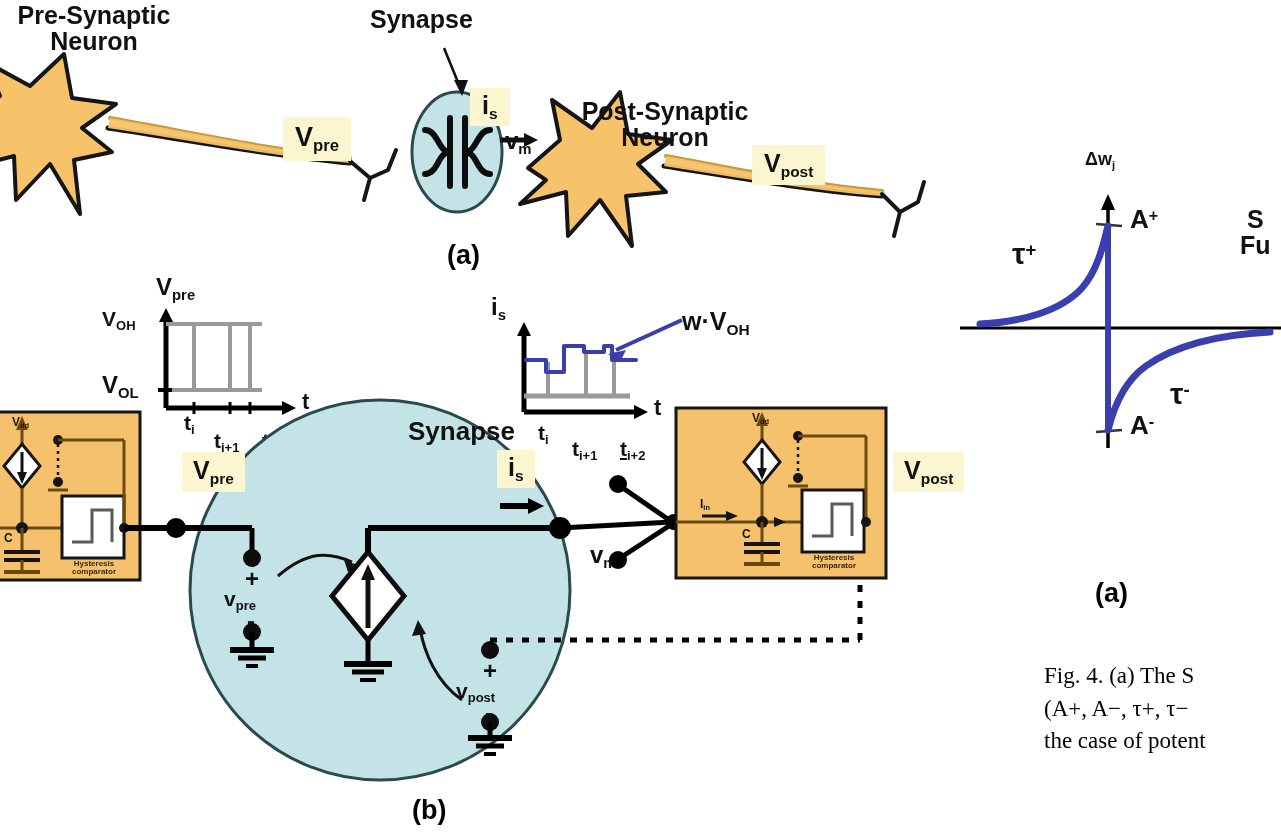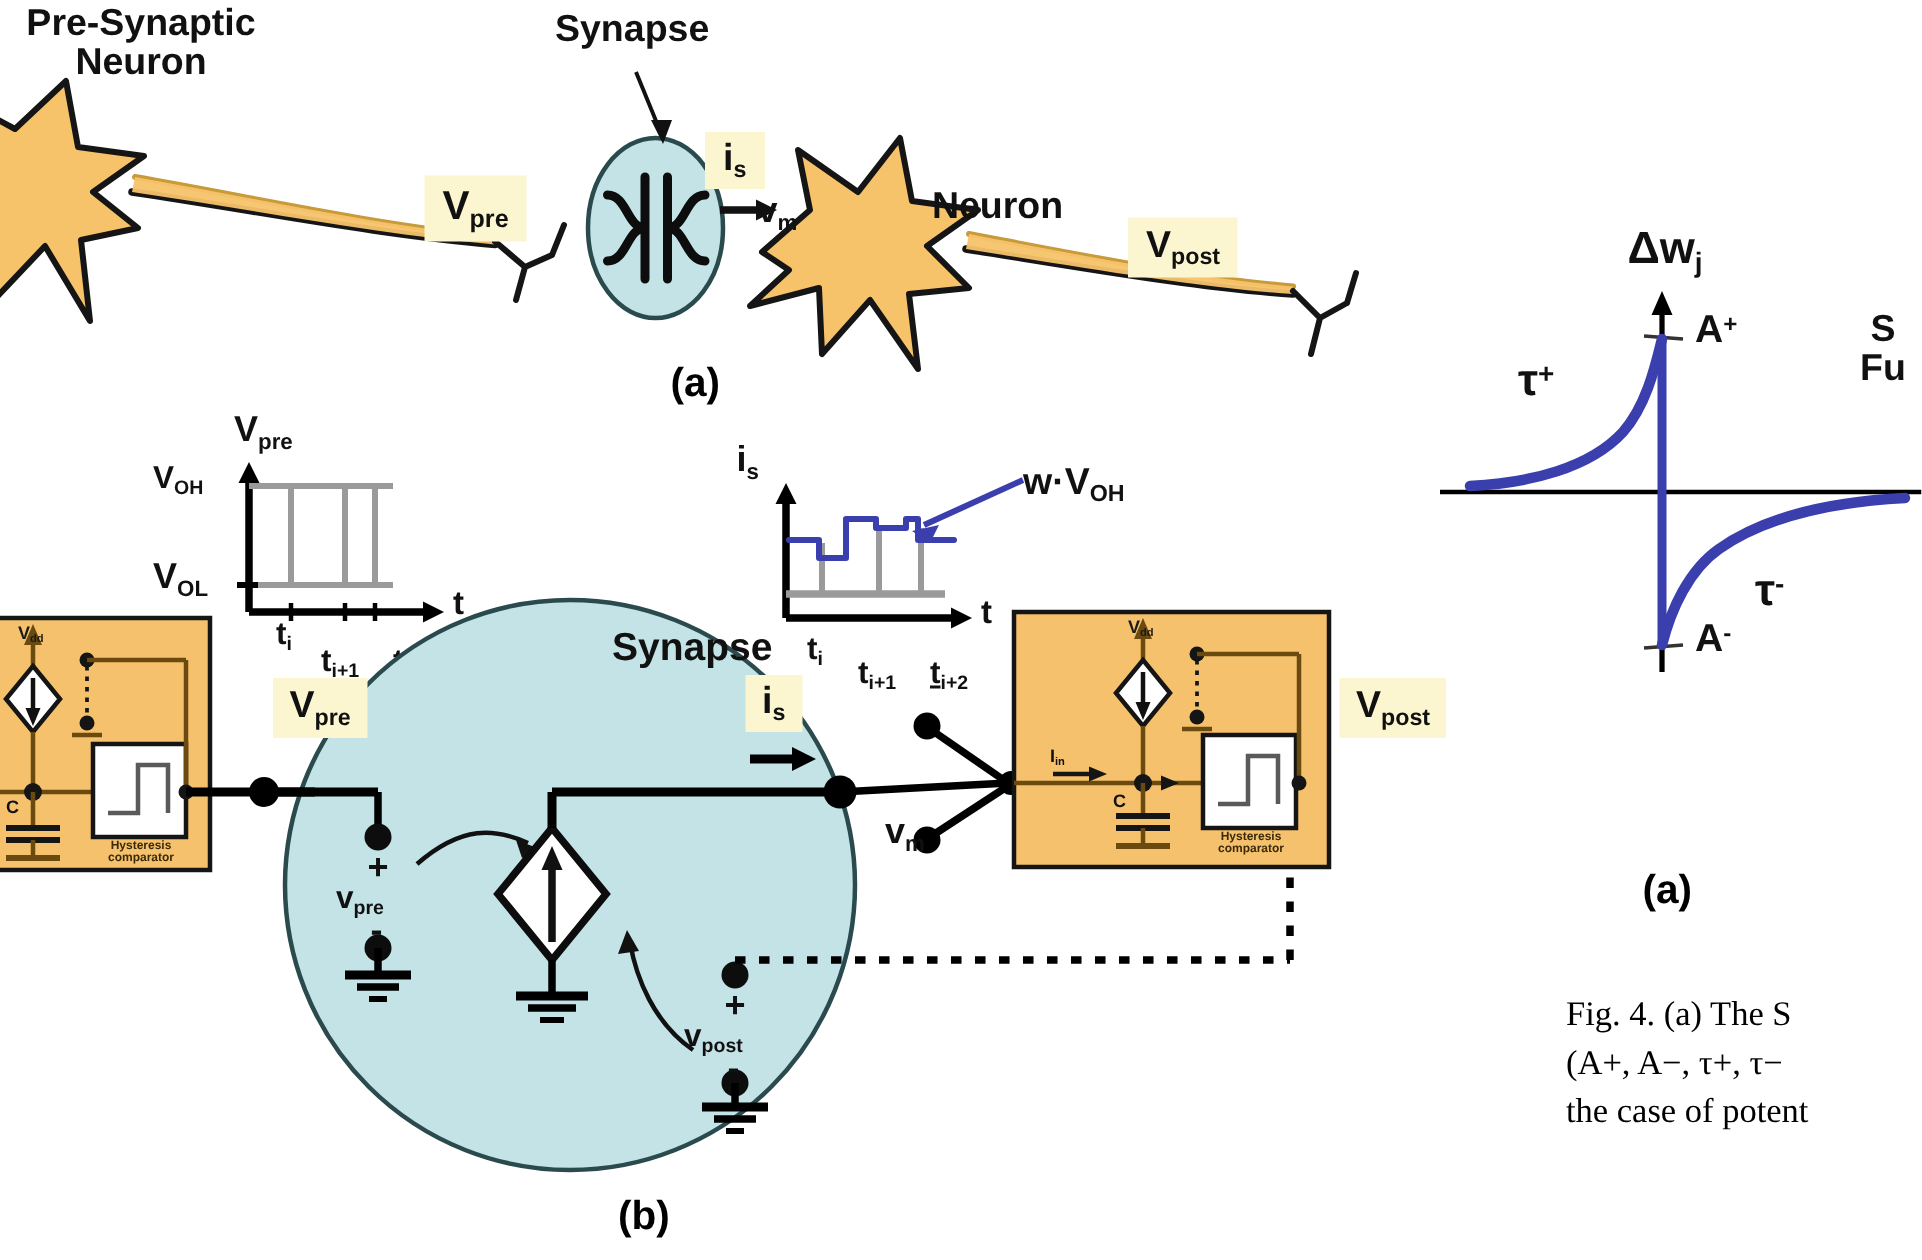--- a/index.html
+++ b/index.html
@@ -10,21 +10,21 @@
   .hl{background:#fbf6d0;}
   sub{font-size:.62em;vertical-align:baseline;position:relative;top:.32em;}
   sup{font-size:.62em;vertical-align:baseline;position:relative;top:-.45em;}
   .serif{font-family:"Liberation Serif",serif;font-weight:normal;color:#000;}
   svg{display:block;overflow:visible;}
   .panel-tag{font-weight:bold;font-size:27px;}
 </style>
 </head>
 <body>
 
-<div class="abs" style="left:0;top:0;width:900px;height:270px;">
+<div class="abs" style="left:0;top:0;width:900px;height:270px;padding-left:20px;">
 
   <svg width="900" height="270" viewBox="0 0 900 270">
 
     <g>
       <path d="M -60,120 L -20,96 L -34,62 L 10,86 L 44,54 L 52,98
                L 96,104 L 62,128 L 92,152 L 54,160 L 60,214 L 30,164
                L -4,200 L -6,156 L -52,168 L -26,140 Z" fill="#f7c36a" stroke="#151515" stroke-width="4" stroke-linejoin="round"></path>
 
       <path d="M 88,128 C 170,140 250,156 330,163" fill="none" stroke="#151515" stroke-width="5" stroke-linecap="round"></path>
       <path d="M 90,118 C 170,132 250,150 330,158" fill="none" stroke="#c79a3a" stroke-width="4" stroke-linecap="round"></path>
@@ -69,21 +69,21 @@
   <div class="abs lbl" style="left:-6px;top:2px;font-size:25px;text-align:center;width:200px;">
     <span>Pre-Synaptic</span><br>
     <span>Neuron</span>
   </div>
 
   <div class="abs lbl" style="left:370px;top:6px;font-size:25px;">
     <span>Synapse</span>
   </div>
 
   <div class="abs lbl" style="left:560px;top:98px;font-size:25px;text-align:center;width:210px;">
-    <br>
+    <span>Post-Synaptic</span><br>
     <span>Neuron</span>
   </div>
 
   <div class="abs lbl hl" style="left:283px;top:117px;font-size:27px;padding:6px 12px 10px 12px;">
     <span>V</span><sub>pre</sub>
   </div>
 
   <div class="abs lbl hl" style="left:470px;top:88px;font-size:25px;padding:4px 12px 8px 12px;">
     <span>i</span><sub>s</sub>
   </div>
@@ -367,21 +367,21 @@
   <div class="abs lbl" style="left:798px;top:154px;font-size:8px;text-align:center;width:72px;color:#3a2a08;">
     <span>Hysteresis</span><br>
     <span>comparator</span>
   </div>
 </div>
 
 <div class="abs panel-tag" style="left:412px;top:795px;">(b)</div>
 
 <div class="abs" style="left:940px;top:150px;width:341px;height:330px;">
 
-  <div class="abs lbl" style="left:145px;top:0px;font-size:30px;">
+  <div class="abs lbl" style="left:145px;top:0px;font-size:18px;">
     <span>Δw</span><sub>j</sub>
   </div>
 
   <svg class="abs" style="left:0;top:30px;" width="341" height="290" viewBox="0 0 341 290">
 
     <line x1="168" y1="268" x2="168" y2="24" stroke="#000" stroke-width="3.5"></line>
     <path d="M 168,14 L 161,30 L 175,30 Z" fill="#000"></path>
 
     <line x1="20" y1="148" x2="341" y2="148" stroke="#000" stroke-width="3"></line>
 

